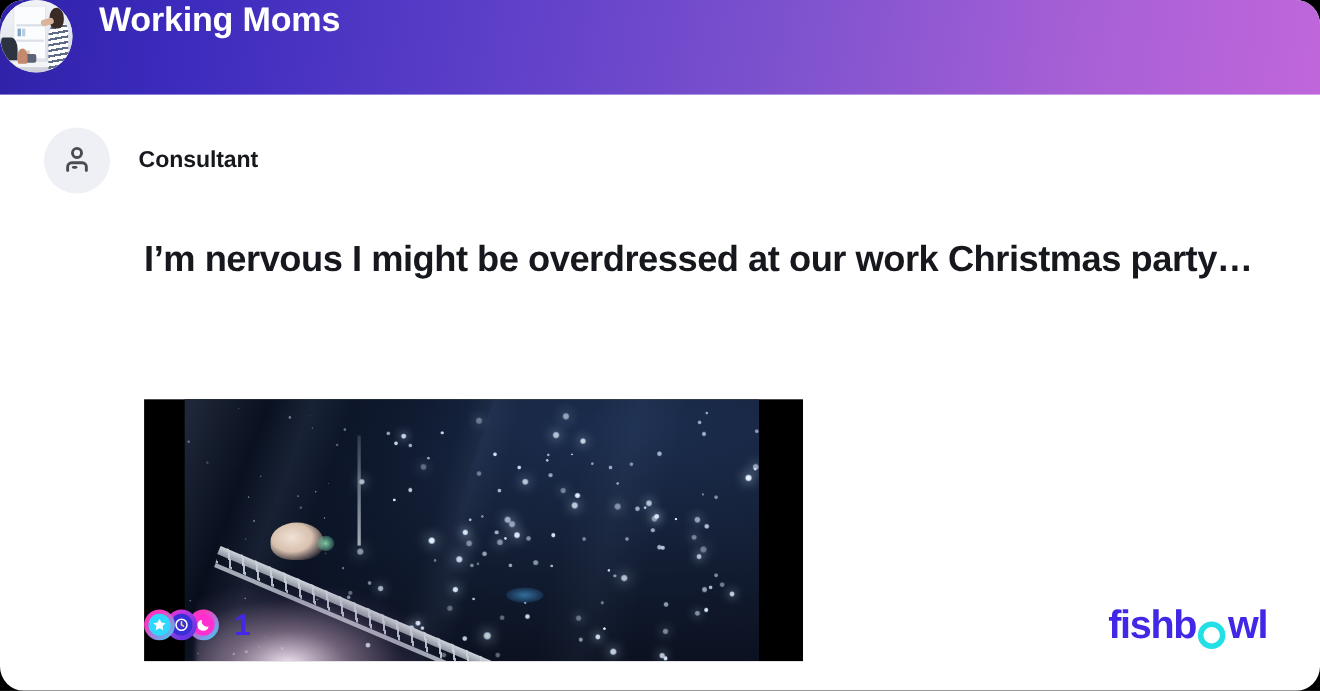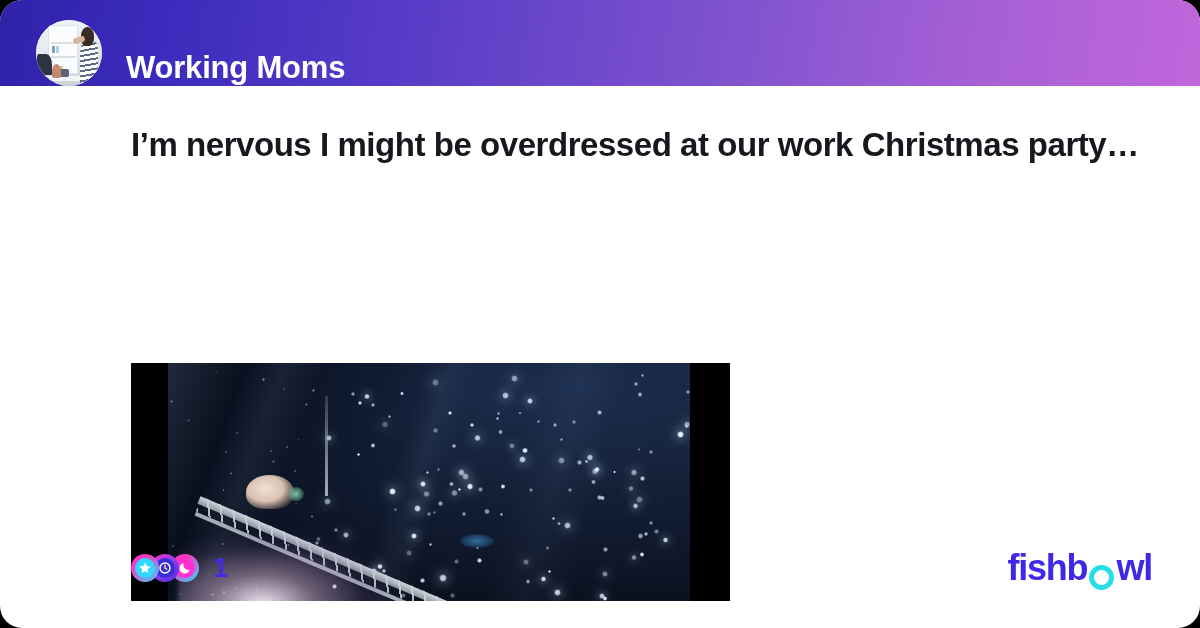--- a/index.html
+++ b/index.html
@@ -39,22 +39,21 @@
     flex-direction: column;
   }
 
   
   .header {
     position: relative;
     height: 86px;
     flex: 0 0 86px;
     background: linear-gradient(100deg, #2f22a8 0%, #3c2bbd 14%, #5b3ec8 36%, #8254cf 62%, #a860d6 82%, #c066db 100%);
     display: flex;
-    align-items: flex-end;
-    padding-left: 36px;
+    align-items: flex-start;
   }
 
   .bowl-avatar {
     width: 66px;
     height: 66px;
     border-radius: 50%;
     flex: 0 0 66px;
     overflow: hidden;
     position: relative;
     background: #cfd6e2;
@@ -419,20 +418,32 @@
           <div class="photo-woman-body"></div>
           <div class="photo-woman-hair"></div>
           <div class="photo-arm"></div>
         </div>
       </div>
       <div class="bowl-title">Working Moms</div>
     </div>
 
     <div class="body">
 
+      <div class="author-row">
+        <div class="author-avatar">
+          <span>
+            <svg width="30" height="30" viewBox="0 0 24 24" fill="none" stroke="#4a4a55" stroke-width="2.1" stroke-linecap="round" stroke-linejoin="round">
+              <circle cx="12" cy="6.4" r="3.3"></circle>
+              <path d="M5.2 19.2v-2.6a3 3 0 0 1 3-3h7.6a3 3 0 0 1 3 3v2.6"></path>
+              <line x1="9.4" y1="16.9" x2="11.2" y2="16.9"></line>
+            </svg>
+          </span>
+        </div>
+        <div class="author-name">Consultant</div>
+      </div>
 
       <div class="post-title">I’m nervous I might be overdressed at our work Christmas party…</div>
 
       <div class="media">
         <div class="media-inner">
           <div class="dark-drape"></div>
           <div class="fold fold-a"></div>
           <div class="fold fold-b"></div>
           <div class="fold fold-c"></div>
           <div class="fold fold-d"></div>

